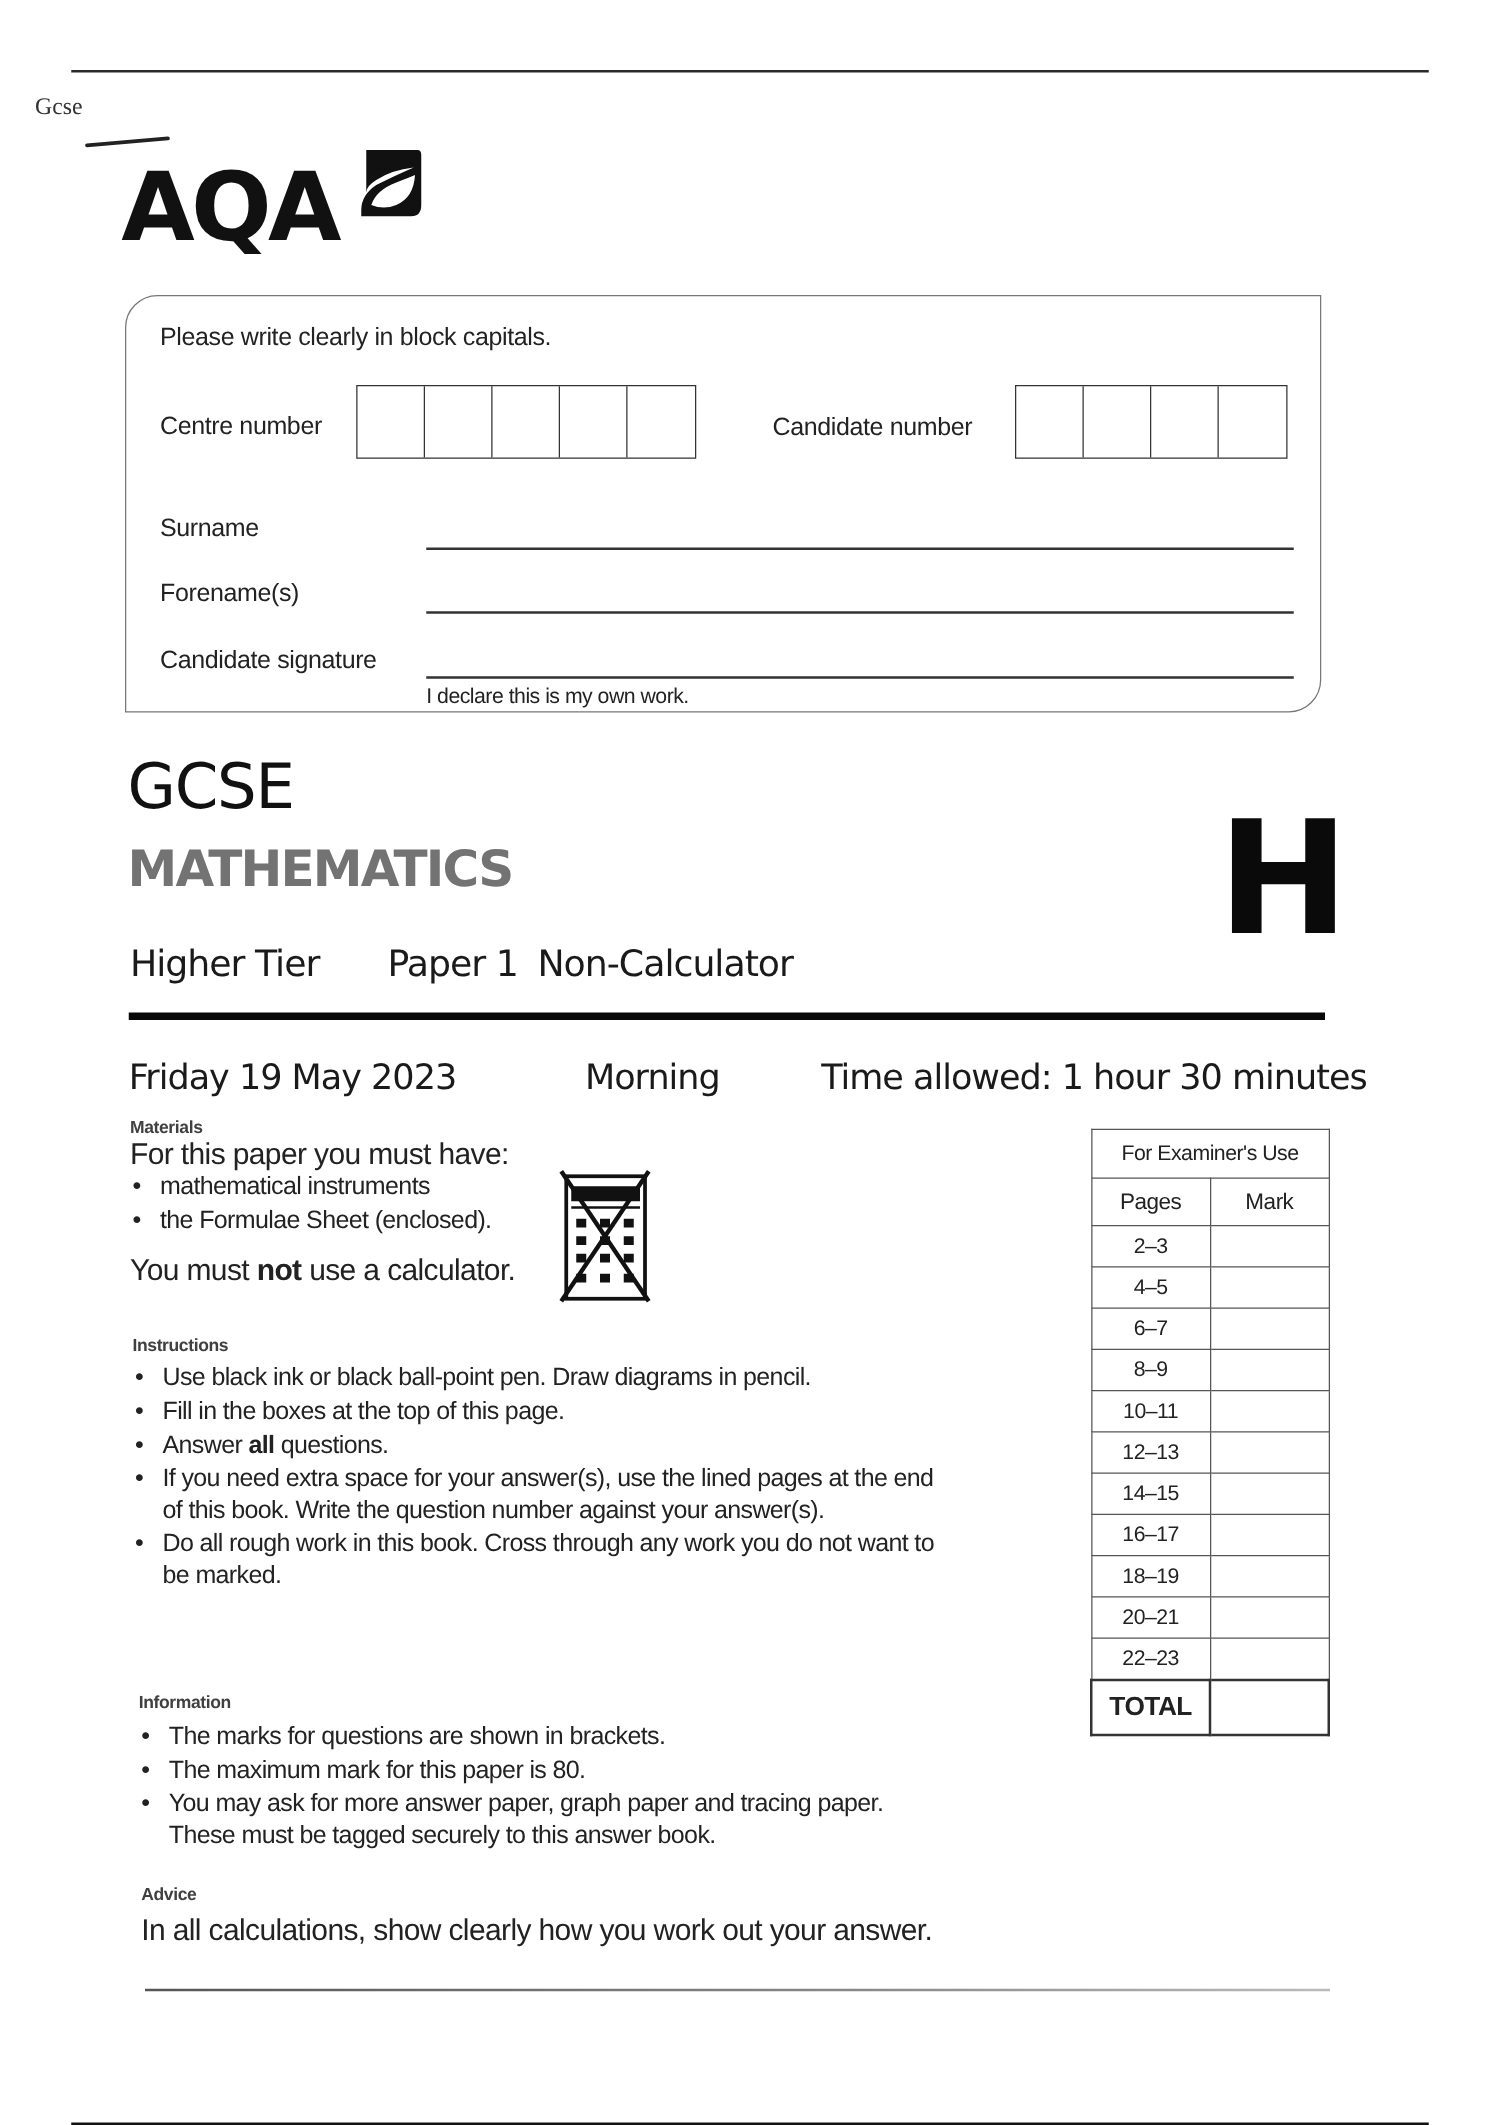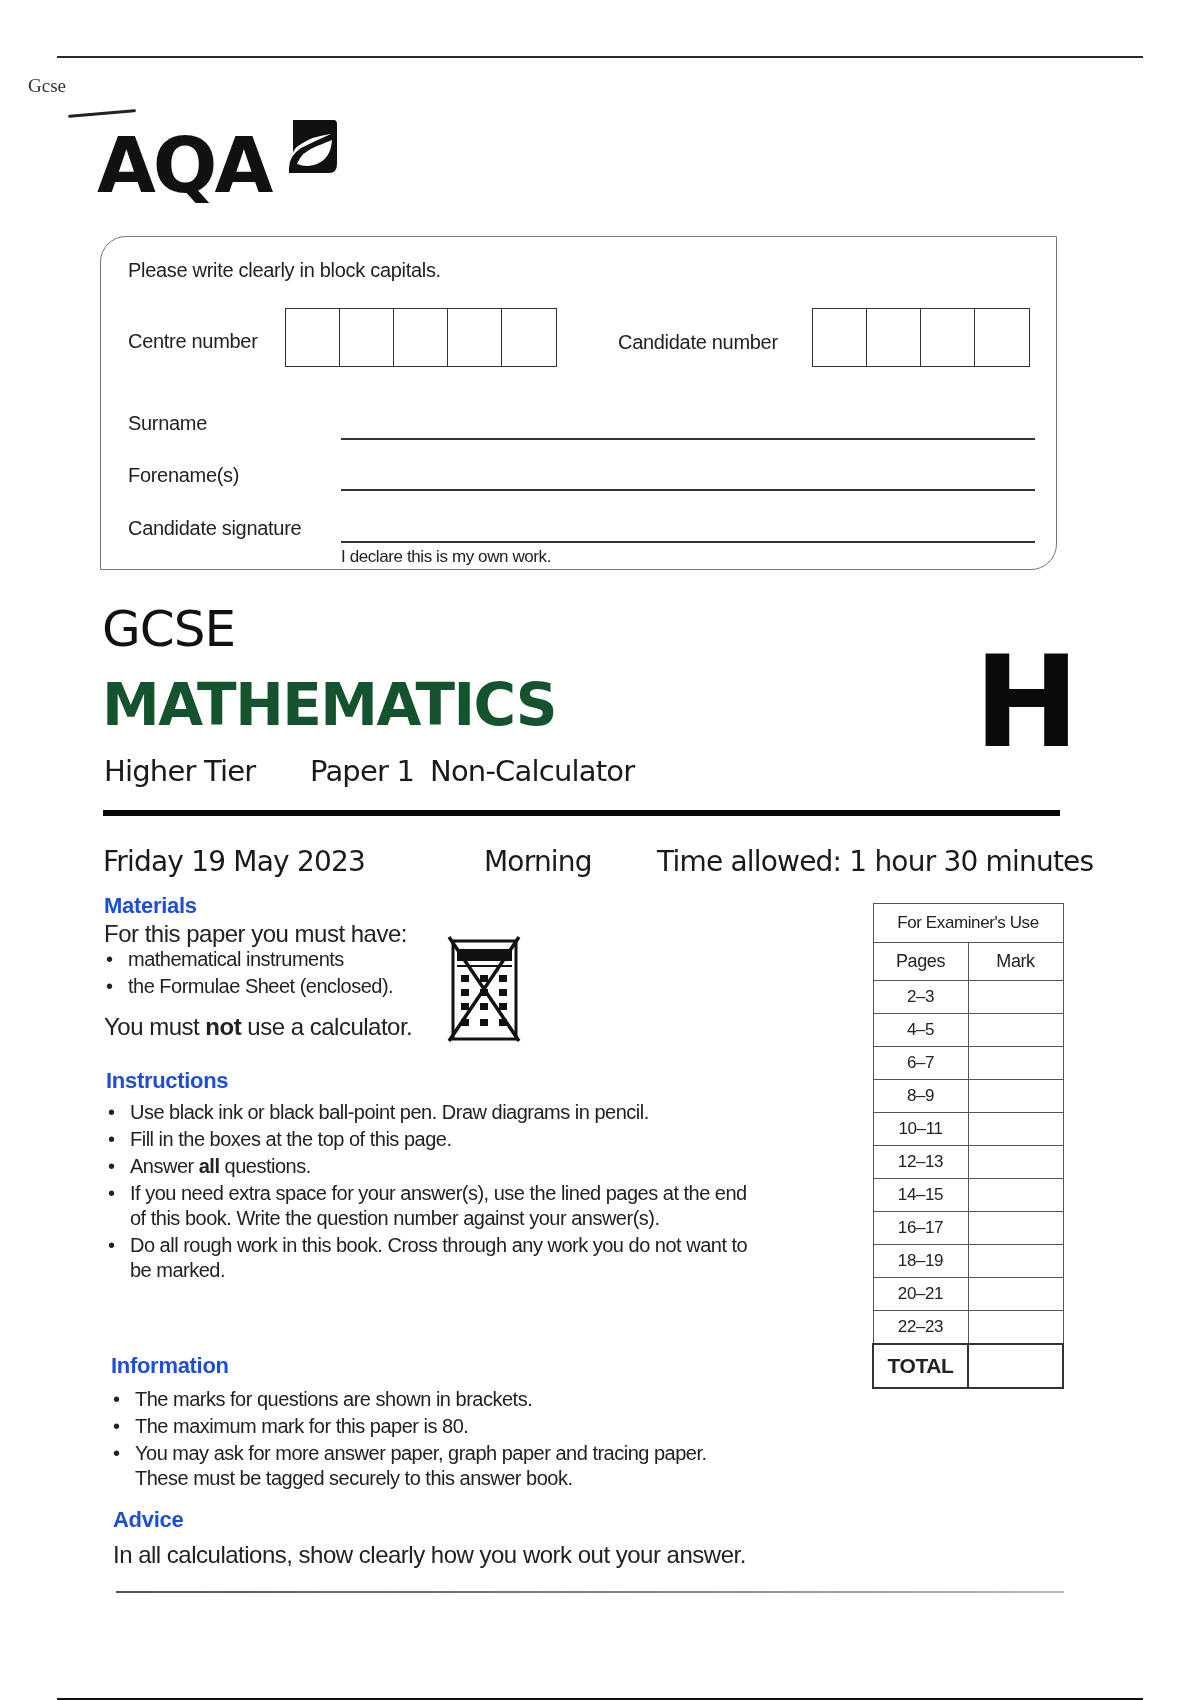--- a/index.html
+++ b/index.html
@@ -21,30 +21,30 @@
   .cand-box { left: 100px; top: 236px; width: 957px; height: 334px; border: 1.5px solid #777; border-radius: 26px 0 26px 0; }
   .cand-box .label { position: absolute; font-size: 20px; color: #222; letter-spacing: -0.3px; }
   .digit-boxes { position: absolute; display: flex; border: 1.5px solid #333; }
   .digit-boxes .cell { width: 54px; height: 57px; border-right: 1.5px solid #333; }
   .digit-boxes .cell:last-child { border-right: none; }
   .write-line { position: absolute; height: 1.5px; background: #333; }
   .declare { position: absolute; font-size: 17px; color: #222; letter-spacing: -0.4px; }
 
   
   .title-gcse { left: 102px; top: 604px; font-family: "DejaVu Sans", sans-serif; font-size: 50px; color: #111; letter-spacing: -1px; line-height: 1; }
-  .title-maths { left: 102px; top: 676px; font-family: "DejaVu Sans", sans-serif; font-weight: bold; font-size: 58px; color: #14532d; letter-spacing: -1.5px; line-height: 1; }
+  .title-maths { left: 102px; top: 676px; font-family: "DejaVu Sans", sans-serif; font-weight: bold; font-size: 40px; color: #737373; letter-spacing: -1.5px; line-height: 1; }
   .title-h { left: 974px; top: 640px; font-family: "DejaVu Sans", sans-serif; font-weight: bold; font-size: 126px; color: #0a0a0a; line-height: 1; }
   .tier-line { left: 104px; top: 754px; font-family: "DejaVu Sans", sans-serif; font-size: 29px; color: #1a1a1a; letter-spacing: -0.8px; display: flex; gap: 0; }
   .tier-line span { display: inline-block; }
   .thick-rule { left: 103px; top: 810px; width: 957px; height: 6px; background: #080808; }
 
   .date-row { top: 845px; font-family: "DejaVu Sans", sans-serif; font-size: 28px; color: #1a1a1a; letter-spacing: -0.8px; }
 
   
-  .section-head { font-weight: bold; font-size: 22px; color: #1d4ed8; letter-spacing: -0.3px; }
+  .section-head { font-weight: bold; font-size: 14px; color: #404040; letter-spacing: -0.3px; }
   .body-text { font-size: 24px; color: #222; letter-spacing: -0.5px; line-height: 27px; }
   .bullet-list { list-style: none; }
   .bullet-list li { position: relative; padding-left: 24px; font-size: 20px; color: #222; letter-spacing: -0.5px; line-height: 25px; margin-bottom: 2px; }
   .bullet-list li::before { content: "•"; position: absolute; left: 2px; top: 0; }
 
   .calc-icon { left: 447px; top: 935px; width: 75px; height: 110px; }
 
   
   .exam-table { left: 872px; top: 903px; border-collapse: collapse; font-size: 17px; color: #222; }
   .exam-table td, .exam-table th { border: 1.5px solid #555; text-align: center; font-weight: normal; letter-spacing: -0.4px; }
@@ -106,21 +106,21 @@
 <div class="abs title-maths">MATHEMATICS</div>
 <div class="abs title-h">H</div>
 <div class="abs tier-line">
   <span style="width:206px;">Higher Tier</span>
   <span style="width:120px;">Paper 1</span>
   <span>Non-Calculator</span>
 </div>
 <div class="abs thick-rule"></div>
 
 <div class="abs date-row" style="left:103px;">Friday 19 May 2023</div>
-<div class="abs date-row" style="left:484px;text-align:right;">Morning</div>
+<div class="abs date-row" style="left:468px;text-align:right;">Morning</div>
 <div class="abs date-row" style="left:657px;text-align:center;">Time allowed: 1 hour 30 minutes</div>
 
 <div class="abs" style="left:104px; top:893px; width:340px;">
   <div class="section-head">Materials</div>
   <div class="body-text" style="margin-top:1px;">For this paper you must have:</div>
   <ul class="bullet-list">
     <li>mathematical instruments</li>
     <li>the Formulae Sheet (enclosed).</li>
   </ul>
   <div class="body-text" style="margin-top:14px;">

